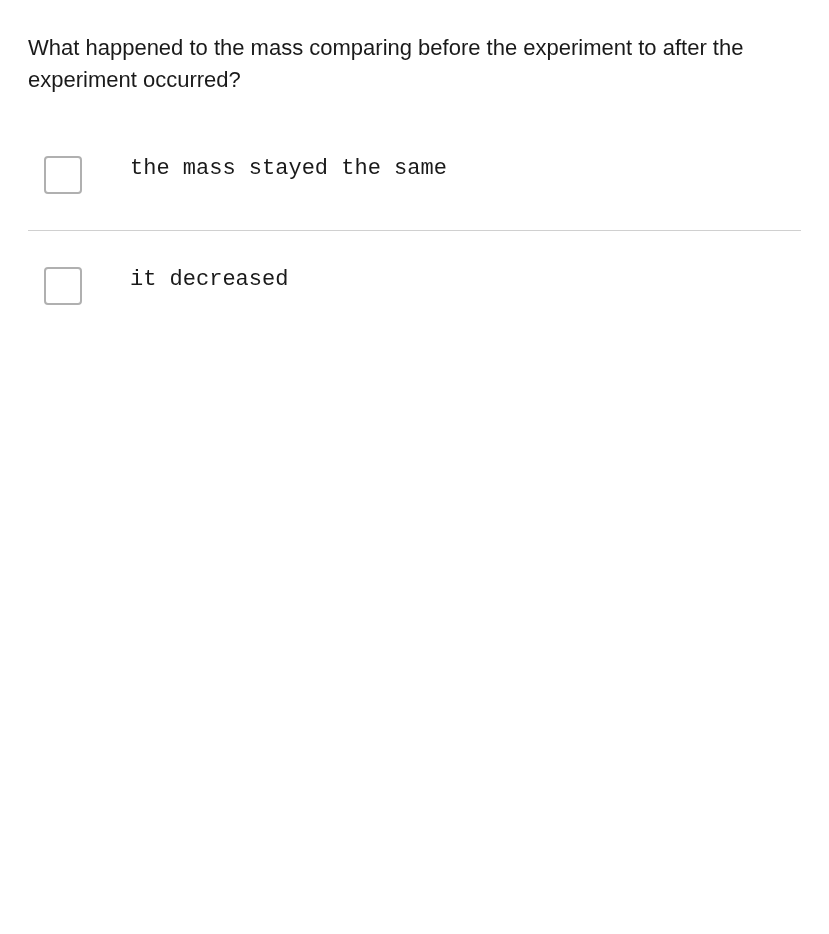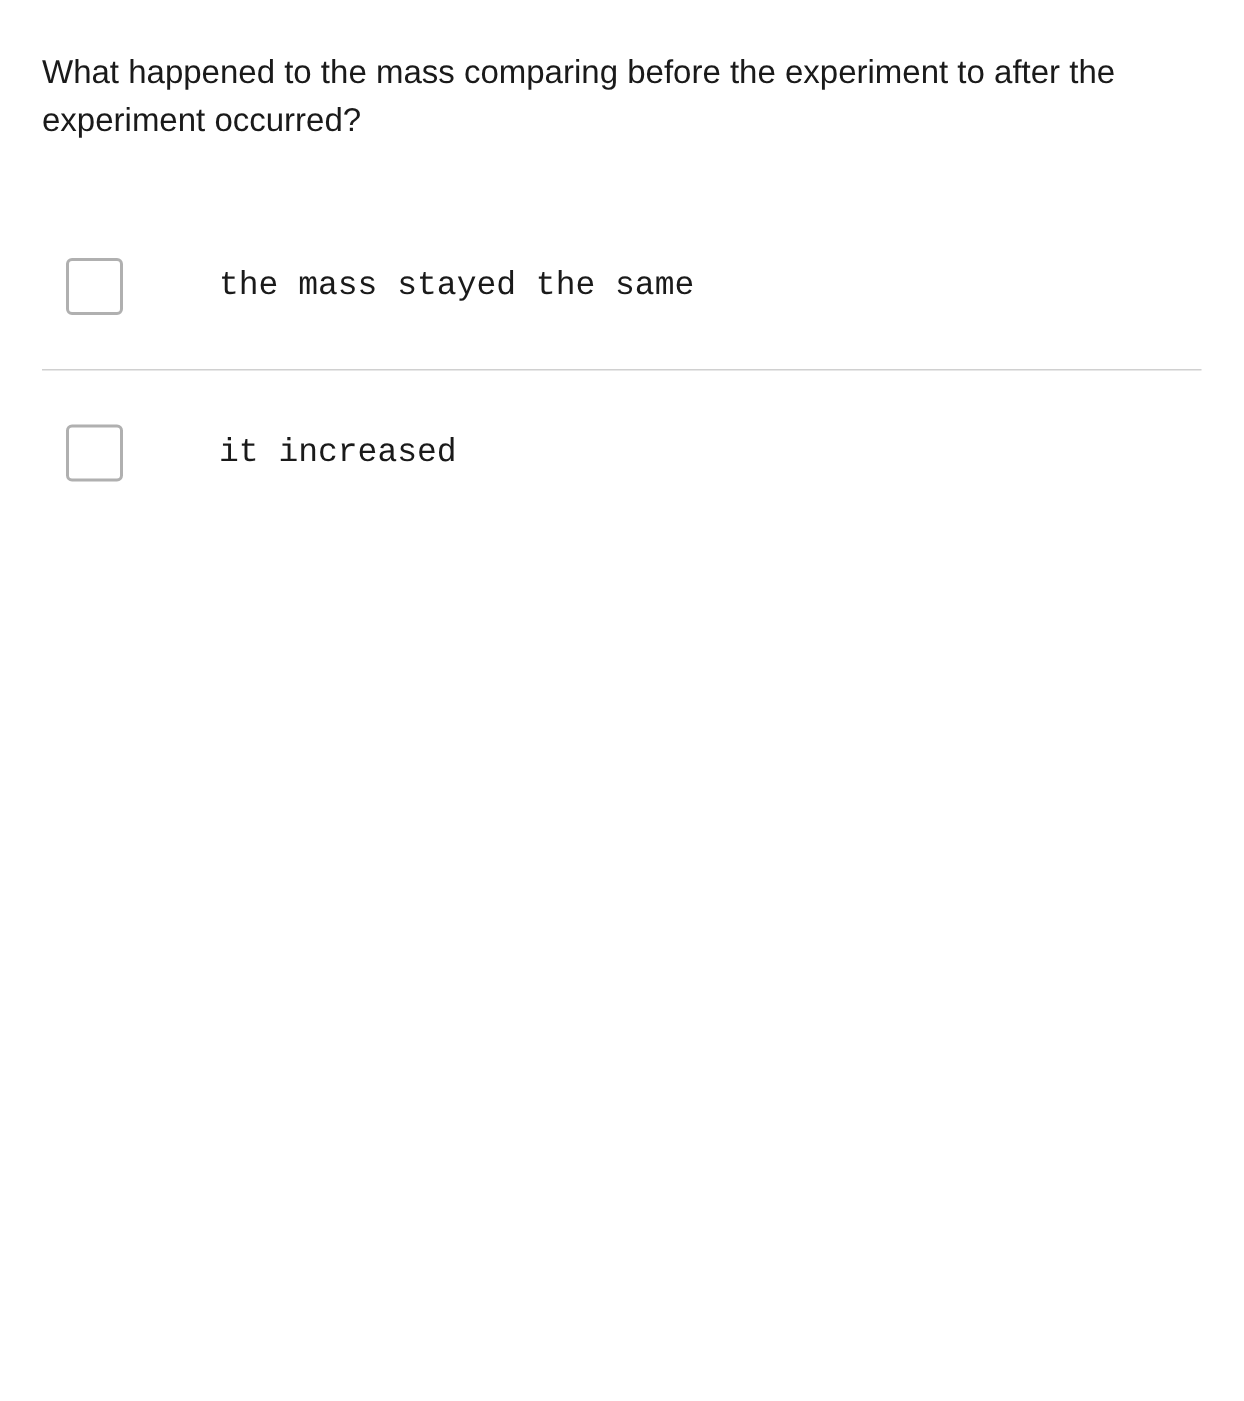--- a/index.html
+++ b/index.html
@@ -13,31 +13,30 @@
       font-family: -apple-system, BlinkMacSystemFont, 'Segoe UI', sans-serif;
       width: 829px;
       min-height: 934px;
       padding: 32px 28px;
     }
 
     .question-text {
       font-size: 22px;
       line-height: 1.45;
       color: #1a1a1a;
-      margin-bottom: 40px;
+      margin-bottom: 24px;
       font-weight: 400;
     }
 
     .answer-option {
       display: flex;
-      align-items: center;
+      align-items: flex-start;
       padding: 36px 16px;
       border-bottom: 1px solid #d0d0d0;
       cursor: pointer;
-      gap: 16px;
     }
 
     .answer-option:first-of-type {
       border-top: none;
     }
 
     .checkbox {
       width: 38px;
       height: 38px;
       border: 2px solid #b0b0b0;
@@ -62,16 +61,16 @@
 <div>
 
   <div class="answer-option">
     <div class="checkbox"></div>
     <span class="answer-label">the mass stayed the same</span>
   </div>
 
 
   <div class="answer-option" style="border-bottom: none;">
     <div class="checkbox"></div>
-    <span class="answer-label">it increased</span>
+    <span class="answer-label">it decreased</span>
   </div>
 
 </div>
 
 </body></html>

